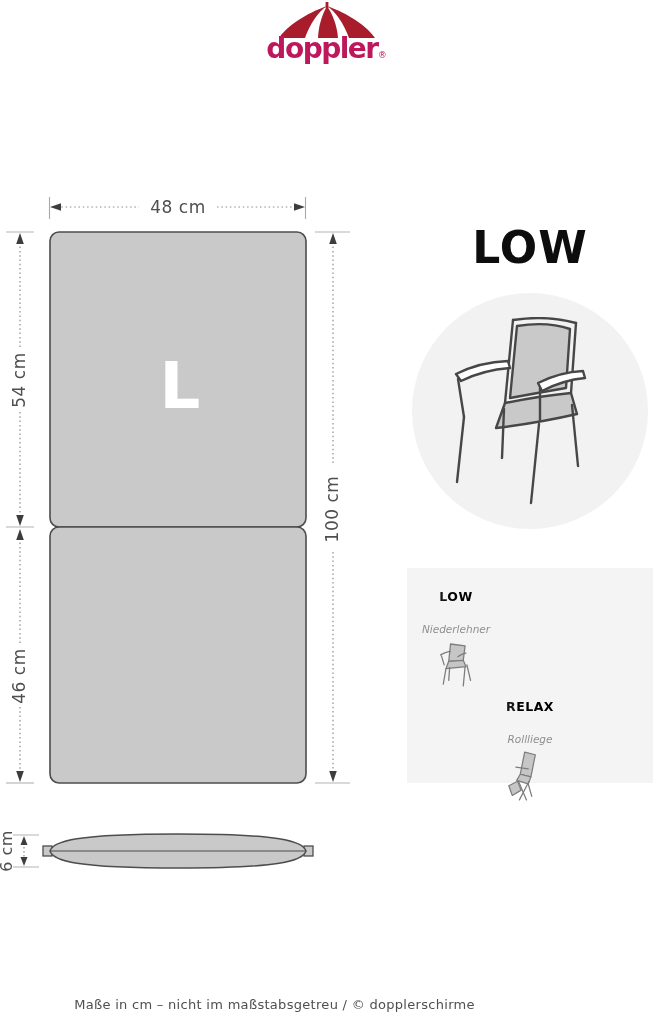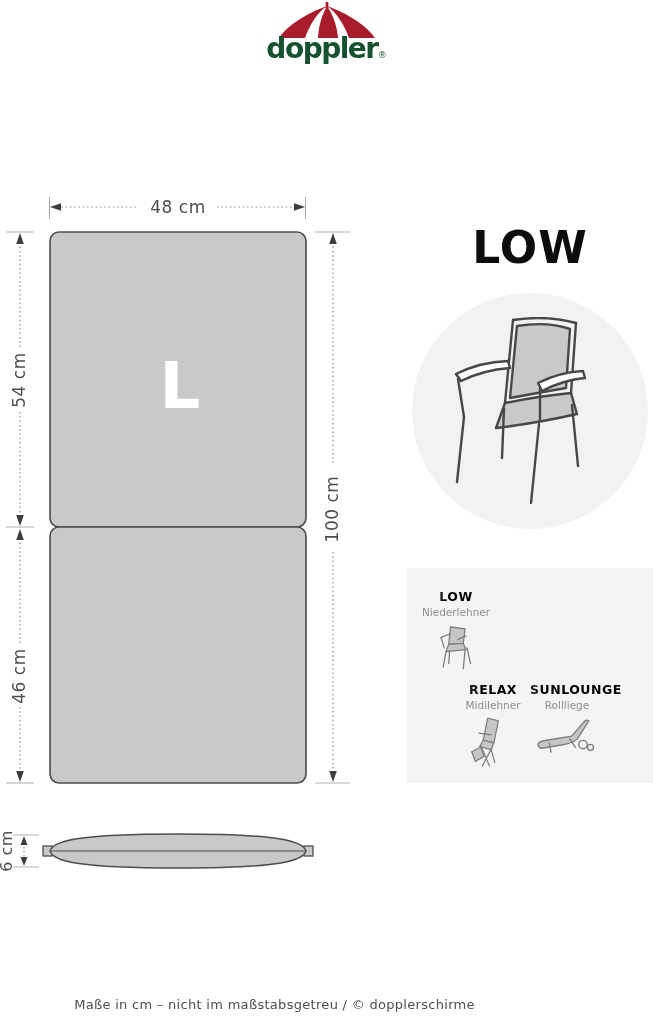--- a/index.html
+++ b/index.html
@@ -8,21 +8,21 @@
     position:relative; background:#ffffff; overflow:hidden;
     font-family:"DejaVu Sans", sans-serif; color:#333;
   }
   .abs { position:absolute; }
 
   
   .logo-wrap { left:0; top:0; width:653px; text-align:center; }
   .logo-umbrella { display:block; margin:2px auto 0; }
   .logo-word {
     margin-top:-4px; font-size:28px; font-weight:bold; letter-spacing:-1.5px;
-    color:#14532d; line-height:1;
+    color:#be185d; line-height:1;
   }
   .logo-reg { font-size:9px; font-weight:normal; letter-spacing:0; vertical-align:baseline; }
 
   
   svg text {
     font-family:"DejaVu Sans", sans-serif;
     font-size:17px; fill:#4f4f4f; letter-spacing:0.5px;
   }
   text.size-letter { font-size:64px; font-weight:bold; fill:#ffffff; letter-spacing:0; }
 
@@ -37,21 +37,21 @@
   }
   .chair-circle svg { position:absolute; left:40px; top:24px; }
 
   .legend-box { left:407px; top:568px; width:246px; height:215px; background:#f4f4f4; }
   .legend-row1 { display:flex; justify-content:space-between; padding:22px 12px 0; }
   .legend-row2 { display:flex; justify-content:center; padding-top:8px; }
   .legend-item { width:74px; text-align:center; }
   .lg-title { font-size:12.5px; font-weight:bold; letter-spacing:0.5px; line-height:1.1; }
   .t-first { color:#161616; }
   .t-rest  { color:#000000; }
-  .lg-sub { font-size:10.5px; color:#8f8f8f; margin-top:2px; margin-bottom:5px; }
+  .lg-sub { font-size:10.5px; color:#8f8f8f; margin-top:19px; margin-bottom:5px;font-style:italic; }
 
   
   .footer-note {
     left:0; top:997px; width:549px; text-align:center;
     font-size:13px; color:#4f4f4f; letter-spacing:0.3px;
   }
 </style>
 </head>
 <body>
 
@@ -166,43 +166,30 @@
       </svg>
     </div>
 
 
   </div>
 
   <div class="legend-row2">
 
     <div class="legend-item">
       <div class="lg-title"><span class="t-first">R</span><span class="t-rest">ELAX</span></div>
-      <div class="lg-sub">Midilehner</div>
+      <div class="lg-sub">Rollliege</div>
       <svg width="46" height="52" viewBox="0 0 52 58">
         <g fill="none" stroke="#7d7d7d" stroke-width="1.4" stroke-linecap="round" stroke-linejoin="round">
           <path d="M20,2 L32,5 L27,30 L15,27 Z" fill="#c6c6c6"></path>
           <path d="M15,27 L27,30 L24,38 L11,34 Z" fill="#c6c6c6"></path>
           <path d="M2,40 L12,35 L16,45 L6,51 Z" fill="#c6c6c6"></path>
           <path d="M10,19 L24,21"></path>
           <path d="M13,35 L22,56"></path>
             <path d="M25,35 L14,56"></path>
             <path d="M24,38 L28,52"></path>
         </g>
       </svg>
     </div>
 
-    <div class="legend-item">
-      <div class="lg-title"><span class="t-first">S</span><span class="t-rest">UNLOUNGE</span></div>
-      <div class="lg-sub">Rollliege</div>
-      <svg width="62" height="42" viewBox="0 0 66 44">
-        <g fill="none" stroke="#7d7d7d" stroke-width="1.4" stroke-linecap="round" stroke-linejoin="round">
-          <path d="M2,30 Q3,27 8,26 L38,21 L52,5 Q54,3 56,5 L44,24 Q40,28 30,30 L6,34 Q3,34 2,30 Z" fill="#c6c6c6"></path>
-          <circle cx="50" cy="30" r="4.5"></circle>
-            <circle cx="58" cy="33" r="3.2"></circle>
-          <path d="M14,28 L16,38"></path>
-            <path d="M36,24 L42,33"></path>
-        </g>
-      </svg>
-    </div>
   </div>
 </div>
 
 <div class="abs footer-note">Maße in cm – nicht im maßstabsgetreu / © dopplerschirme</div>
 
 </body></html>

